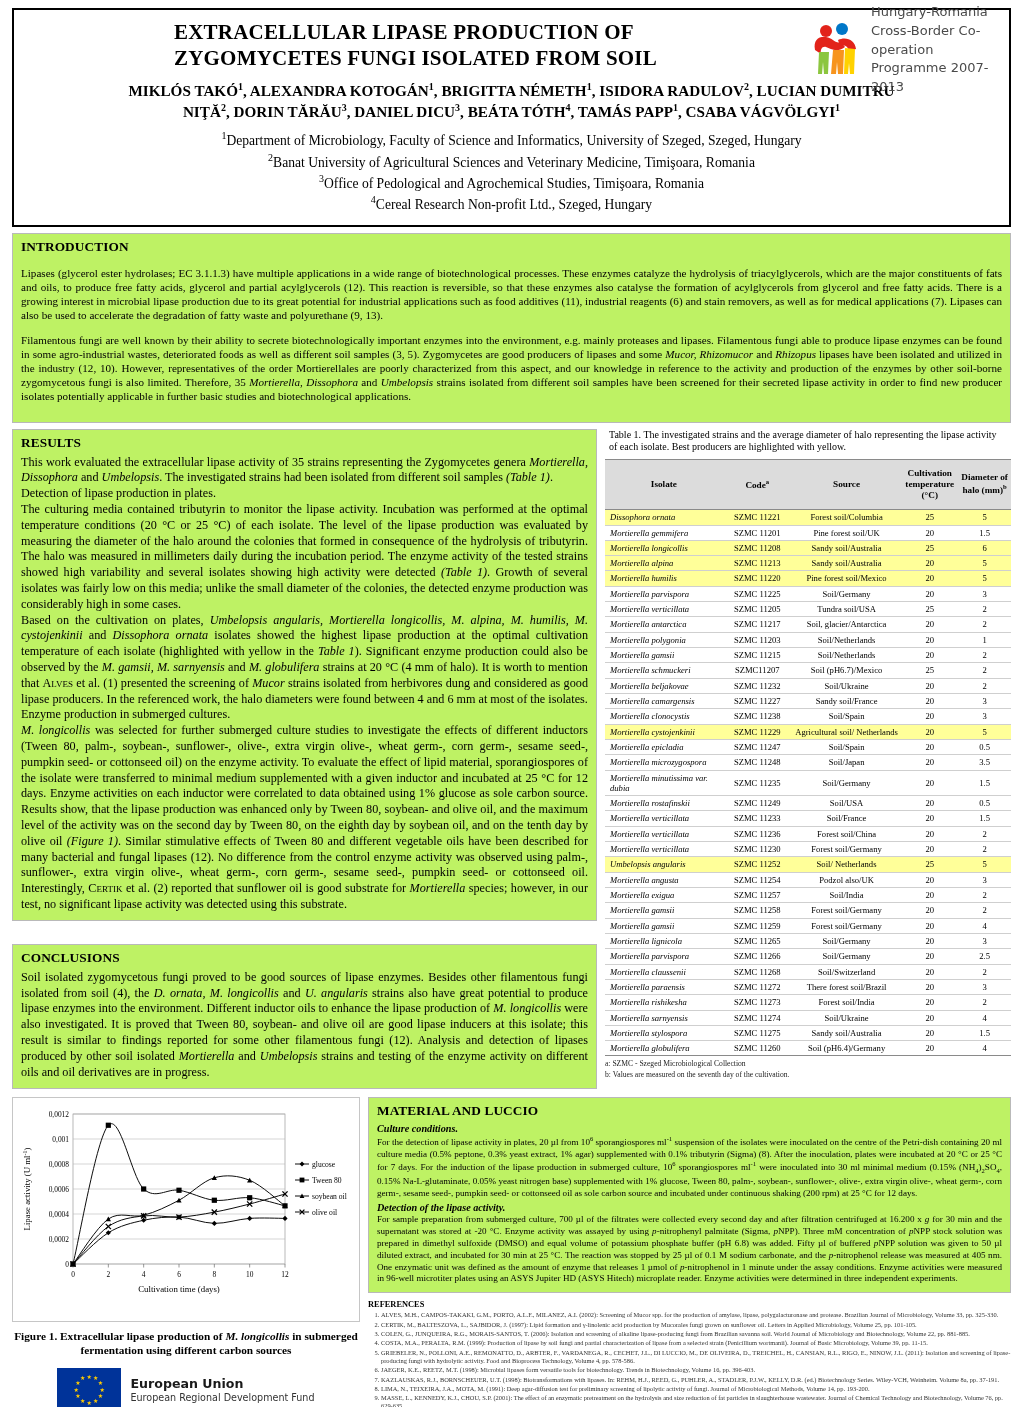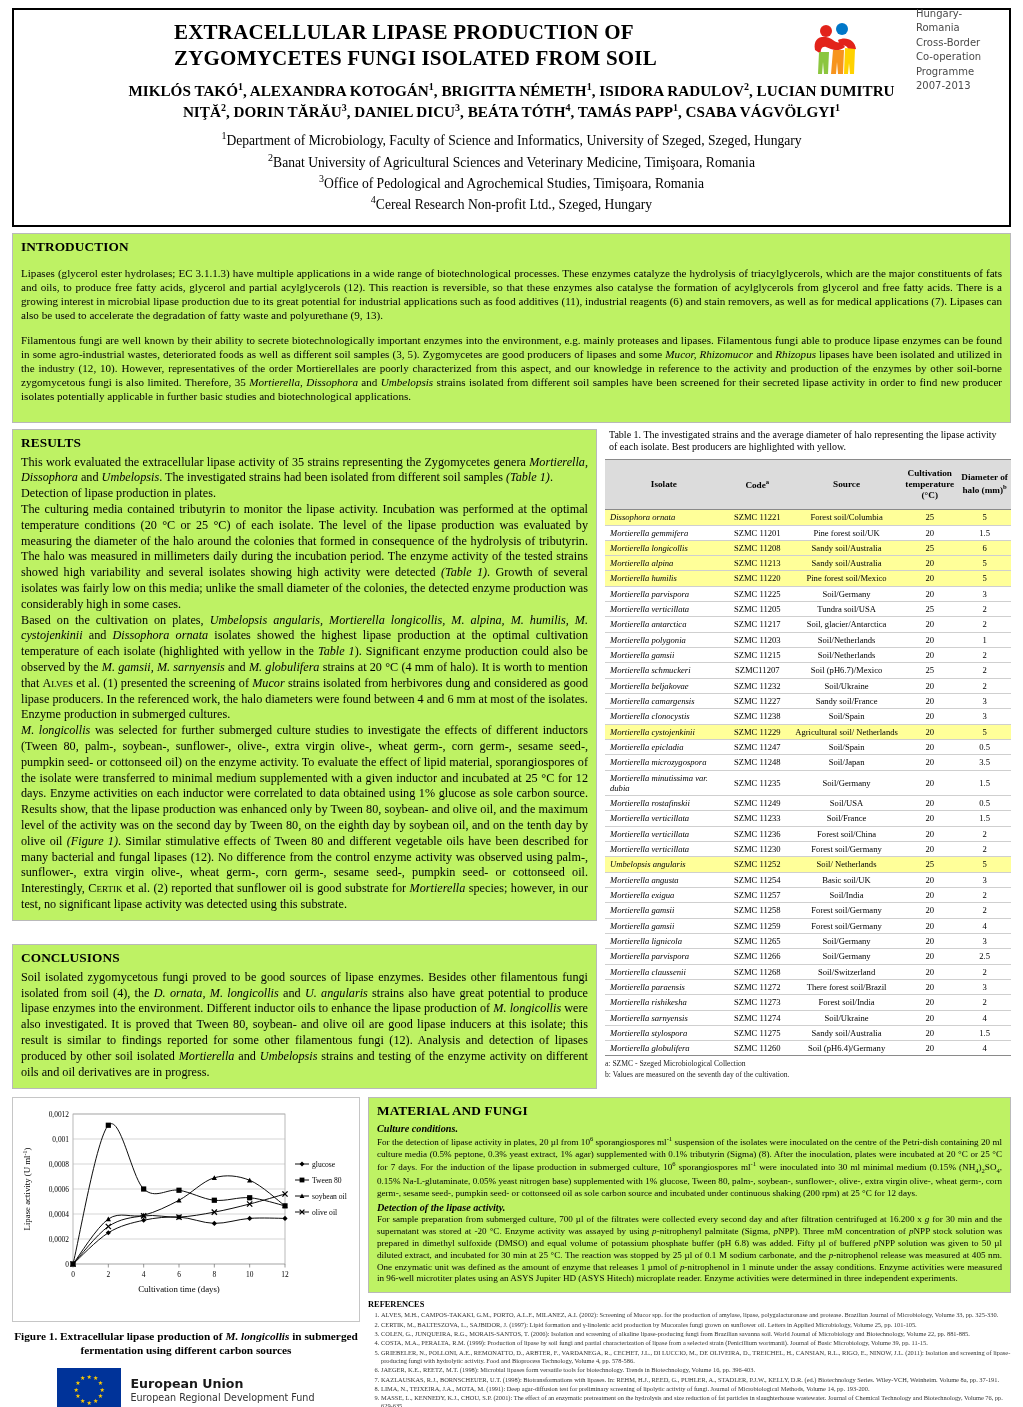--- a/index.html
+++ b/index.html
@@ -27,21 +27,21 @@
     margin-top:7px; padding:0 30px;
   }
   .authors sup, .affil sup { font-size:10px; vertical-align:super; }
   .affil { text-align:center; font-size:13.6px; line-height:1.38; margin-top:7px; }
 
   .logo-hu {
     position:absolute; right:12px; top:10px; width:188px; height:60px;
     display:flex; align-items:center; gap:6px;
   }
   .logo-mark { width:56px; height:56px; position:relative; flex:0 0 56px; }
-  .logo-text { font-family:"DejaVu Sans", sans-serif; font-size:10px; line-height:1.45; color:#4a4a4a;margin-left:45px; }
+  .logo-text { font-family:"DejaVu Sans", sans-serif; font-size:13px; line-height:1.45; color:#4a4a4a; }
 
   
   .panel { border:1px solid #b9b9b9; background:#bef264; padding:5px 8px 7px 8px; }
   .panel-title { font-weight:bold; font-size:13.3px; margin:0 0 4px 0; letter-spacing:.1px; }
   .body-text { font-size:11.4px; line-height:1.30; text-align:justify; }
   .body-text p { margin:0; }
 
   
   .intro-wrap { margin:0 4px 6px 4px; }
   .intro-text { font-size:11.1px; line-height:1.27; text-align:justify; }
@@ -363,21 +363,21 @@
             <tr class="hl">
               <td class="isolate">Umbelopsis angularis</td>
               <td>SZMC 11252</td>
               <td>Soil/ Netherlands</td>
               <td>25</td>
               <td>5</td>
             </tr>
             <tr>
               <td class="isolate">Mortierella angusta</td>
               <td>SZMC 11254</td>
-              <td>Basic soil/UK</td>
+              <td>Podzol also/UK</td>
               <td>20</td>
               <td>3</td>
             </tr>
             <tr>
               <td class="isolate">Mortierella exigua</td>
               <td>SZMC 11257</td>
               <td>Soil/India</td>
               <td>20</td>
               <td>2</td>
             </tr>
@@ -594,21 +594,21 @@
             <div class="eu-n1">European Union</div>
             <div class="eu-n2">European Regional Development Fund</div>
           </div>
         </div>
         
       </div>
     </div>
 
     <div style="flex:1 1 auto;">
       <div class="panel mm-panel">
-        <div class="panel-title">MATERIAL AND FUNGI</div>
+        <div class="panel-title">MATERIAL AND LUCCIO</div>
         <div class="mm-sub">Culture conditions.</div>
         <div class="body-text">
           <span>For the detection of lipase activity in plates, 20 µl from 10</span><sup>6</sup><span> sporangiospores ml</span><sup>-1</sup><span> suspension of the isolates were inoculated on the centre of the Petri-dish containing 20 ml culture media (0.5% peptone, 0.3% yeast extract, 1% agar) supplemented with 0.1% tributyrin (Sigma) (8). After the inoculation, plates were incubated at 20 °C or 25 °C for 7 days. For the induction of the lipase production in submerged culture, 10</span><sup>6</sup><span> sporangiospores ml</span><sup>-1</sup><span> were inoculated into 30 ml minimal medium (0.15% (NH</span><sub>4</sub><span>)</span><sub>2</sub><span>SO</span><sub>4</sub><span>, 0.15% Na-L-glutaminate, 0.05% yeast nitrogen base) supplemented with 1% glucose, Tween 80, palm-, soybean-, sunflower-, olive-, extra virgin olive-, wheat germ-, corn germ-, sesame seed-, pumpkin seed- or cottonseed oil as sole carbon source and incubated under continuous shaking (200 rpm) at 25 °C for 12 days.</span>
         </div>
         <div class="mm-sub">Detection of the lipase activity.</div>
         <div class="body-text">
           <span>For sample preparation from submerged culture, 700 µl of the filtrates were collected every second day and after filtration centrifuged at 16.200 x </span><em>g</em><span> for 30 min and the supernatant was stored at -20 °C. Enzyme activity was assayed by using </span><em>p</em><span>-nitrophenyl palmitate (Sigma, </span><em>p</em><span>NPP). Three mM concentration of </span><em>p</em><span>NPP stock solution was prepared in dimethyl sulfoxide (DMSO) and equal volume of potassium phosphate buffer (pH 6.8) was added. Fifty µl of buffered </span><em>p</em><span>NPP solution was given to 50 µl diluted extract, and incubated for 30 min at 25 °C. The reaction was stopped by 25 µl of 0.1 M sodium carbonate, and the </span><em>p</em><span>-nitrophenol release was measured at 405 nm. One enzymatic unit was defined as the amount of enzyme that releases 1 µmol of </span><em>p</em><span>-nitrophenol in 1 minute under the assay conditions. Enzyme activities were measured in 96-well microtiter plates using an ASYS Jupiter HD (ASYS Hitech) microplate reader. Enzyme activities were determined in three independent experiments.</span>
         </div>
       </div>
 

